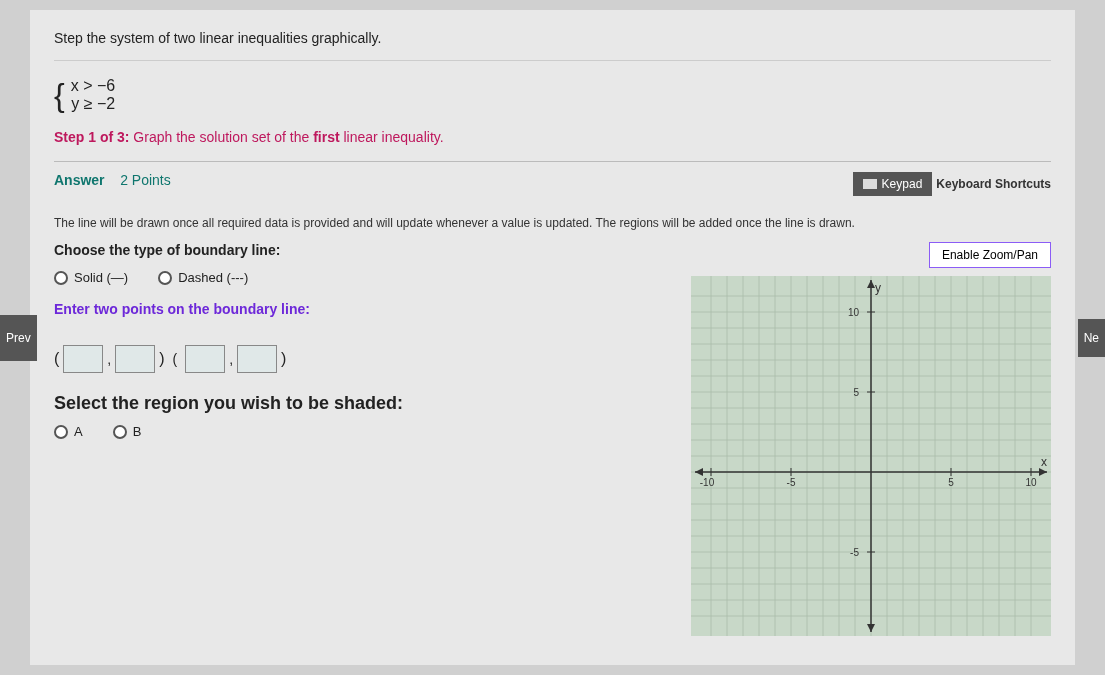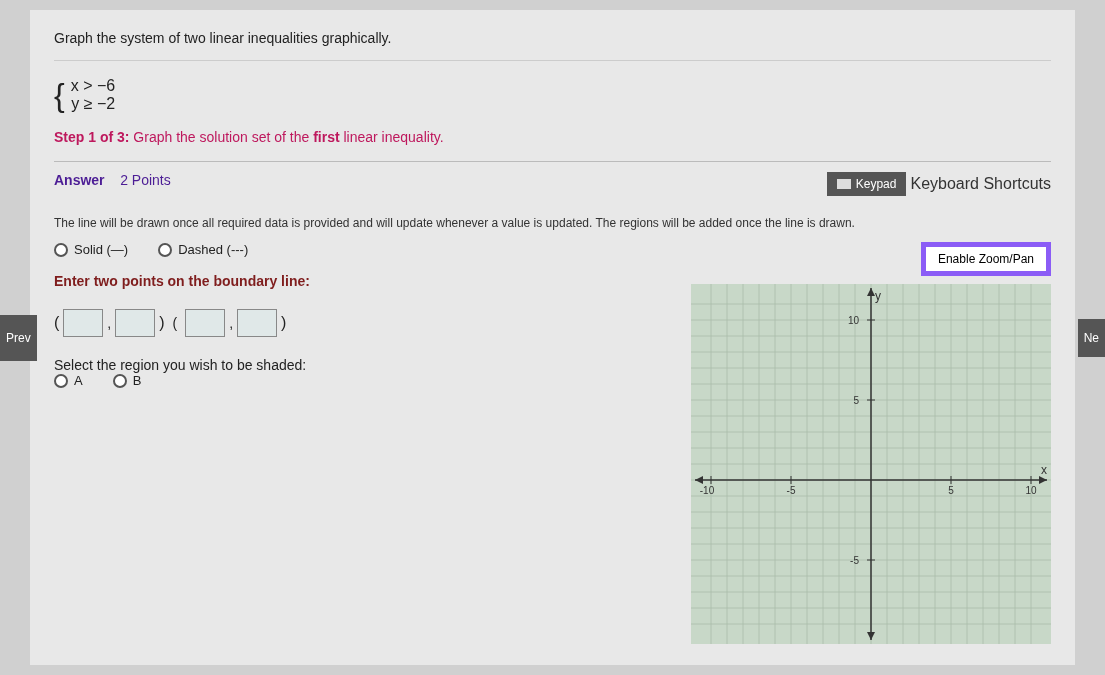--- a/index.html
+++ b/index.html
@@ -86,21 +86,21 @@
     .step-instruction strong { font-weight: bold; }
     .answer-section-header {
       display: flex;
       justify-content: space-between;
       align-items: flex-start;
       padding: 10px 0;
       border-top: 1px solid #bbb;
     }
     .answer-label {
       font-size: 14px;
-      color: #4c1d95;
+      color: #0f766e;
     }
     .answer-label strong { font-weight: bold; }
     .keypad-area {
       display: flex;
       flex-direction: row;
       align-items: center;
       gap: 4px;
     }
     .keypad-btn {
       background: #555;
@@ -113,23 +113,24 @@
       align-items: center;
       gap: 5px;
     }
     .keypad-icon {
       width: 14px;
       height: 10px;
       background: white;
       opacity: 0.8;
     }
     .keyboard-shortcuts {
-      font-size: 16px;
+      font-size: 12px;
       color: #333;
       cursor: pointer;
+      font-weight: bold;
     }
     .info-text {
       font-size: 12px;
       color: #333;
       margin: 8px 0;
       line-height: 1.5;
     }
     .answer-body {
       display: flex;
       gap: 20px;
@@ -138,21 +139,21 @@
     .controls-panel {
       flex: 1;
       padding-right: 20px;
     }
     .graph-panel {
       width: 360px;
       flex-shrink: 0;
     }
     .enable-zoom-btn {
       background: #fff;
-      border: 5px solid #8b5cf6;
+      border: 1px solid #8b5cf6;
       padding: 5px 12px;
       font-size: 12px;
       cursor: pointer;
       margin-bottom: 8px;
       display: block;
       margin-left: auto;
     }
     .boundary-label {
       font-size: 14px;
       font-weight: bold;
@@ -177,22 +178,22 @@
       width: 14px;
       height: 14px;
       border-radius: 50%;
       border: 2px solid #555;
       background: white;
       flex-shrink: 0;
     }
     .points-label {
       font-size: 14px;
       font-weight: bold;
-      color: #7f1d1d;
-      margin-bottom: 20px;
+      color: #6d28d9;
+      margin-bottom: 28px;
     }
     .points-inputs {
       display: flex;
       align-items: center;
       gap: 4px;
       font-size: 14px;
       color: #222;
       margin-bottom: 20px;
     }
     .coord-input {
@@ -203,24 +204,24 @@
       text-align: center;
       font-size: 14px;
     }
     .paren {
       font-size: 16px;
     }
     .comma {
       font-size: 14px;
     }
     .region-label {
-      font-size: 14px;
-      font-weight: normal;
-      color: #222;
-      margin-bottom: 0;
+      font-size: 18px;
+      font-weight: bold;
+      color: #222;
+      margin-bottom: 10px;
     }
     .region-radio-group {
       display: flex;
       gap: 30px;
       align-items: center;
     }
     .region-option {
       display: flex;
       align-items: center;
       gap: 6px;
@@ -251,21 +252,21 @@
     <span>Prev</span>
   </div>
 
   <div class="nav-right">
     <span>Ne</span>
   </div>
 
   <div class="main-content">
 
     <div class="problem-header">
-      <span>Graph the system of two linear inequalities graphically.</span>
+      <span>Step the system of two linear inequalities graphically.</span>
     </div>
 
     <div class="system-equations">
       <div class="brace-container">
         <span class="big-brace">{</span>
         <div class="brace-wrapper">
           <span>x &gt; −6</span>
           <span>y ≥ −2</span>
         </div>
       </div>
@@ -294,20 +295,21 @@
         <span class="keyboard-shortcuts">Keyboard Shortcuts</span>
       </div>
     </div>
 
     <div class="info-text">The line will be drawn once all required data is provided and will update whenever a value is updated. The regions will be added once the line is drawn.</div>
 
     <div class="answer-body">
 
       <div class="controls-panel">
 
+        <div class="boundary-label">Choose the type of boundary line:</div>
         <div class="radio-group">
           <label class="radio-option">
             <span class="radio-circle"></span>
             <span>Solid (—)</span>
           </label>
           <label class="radio-option">
             <span class="radio-circle"></span>
             <span>Dashed (---)</span>
           </label>
         </div>

